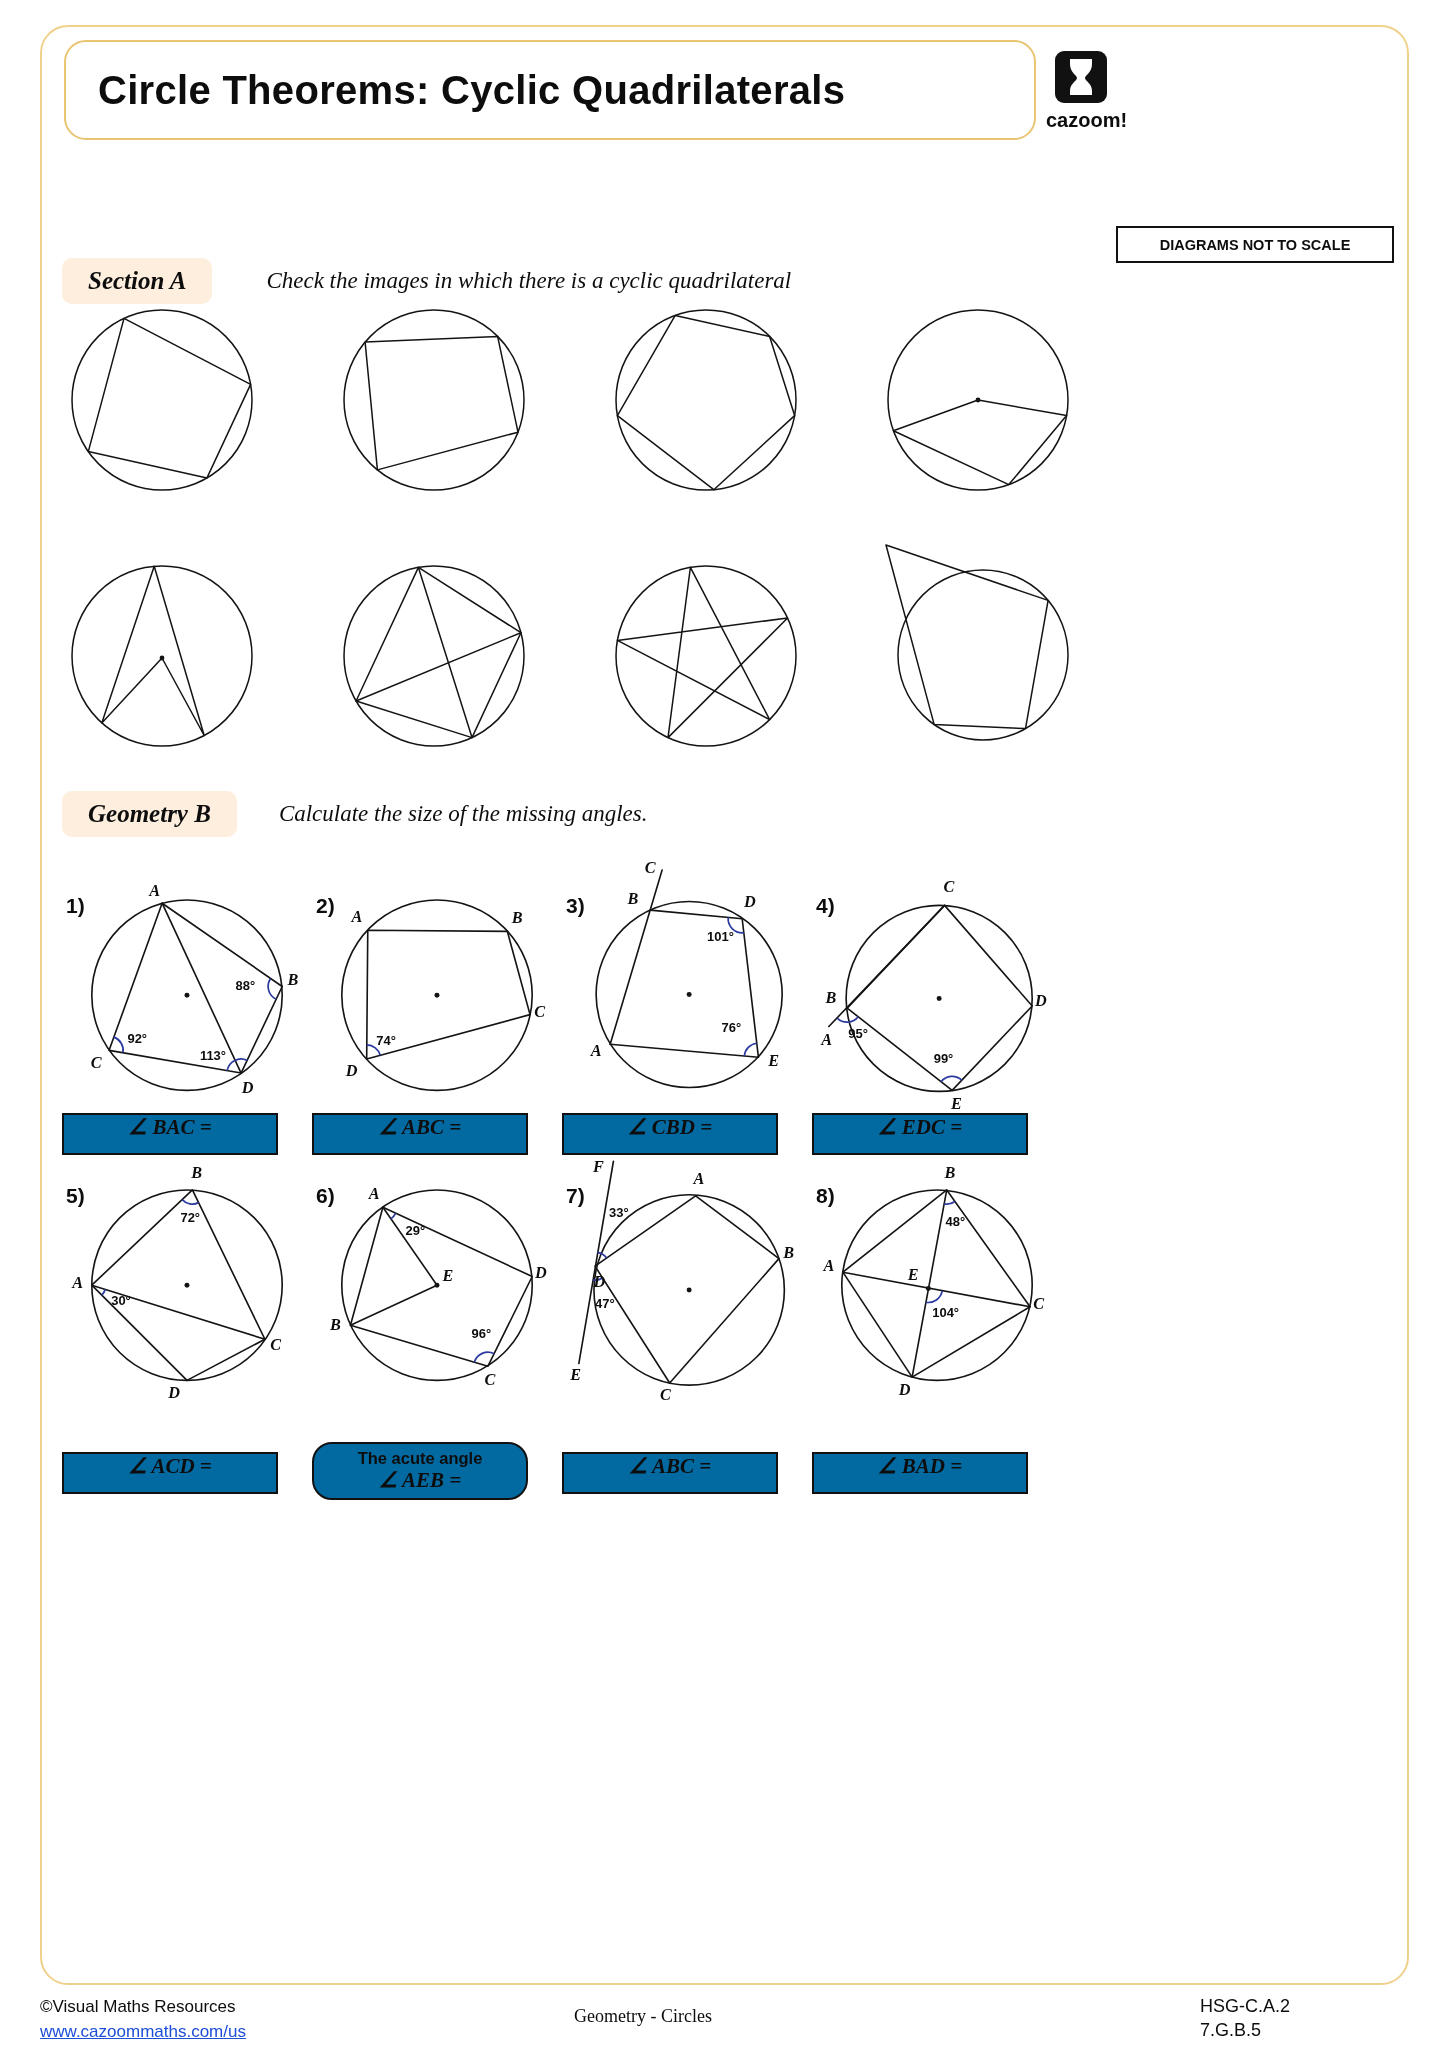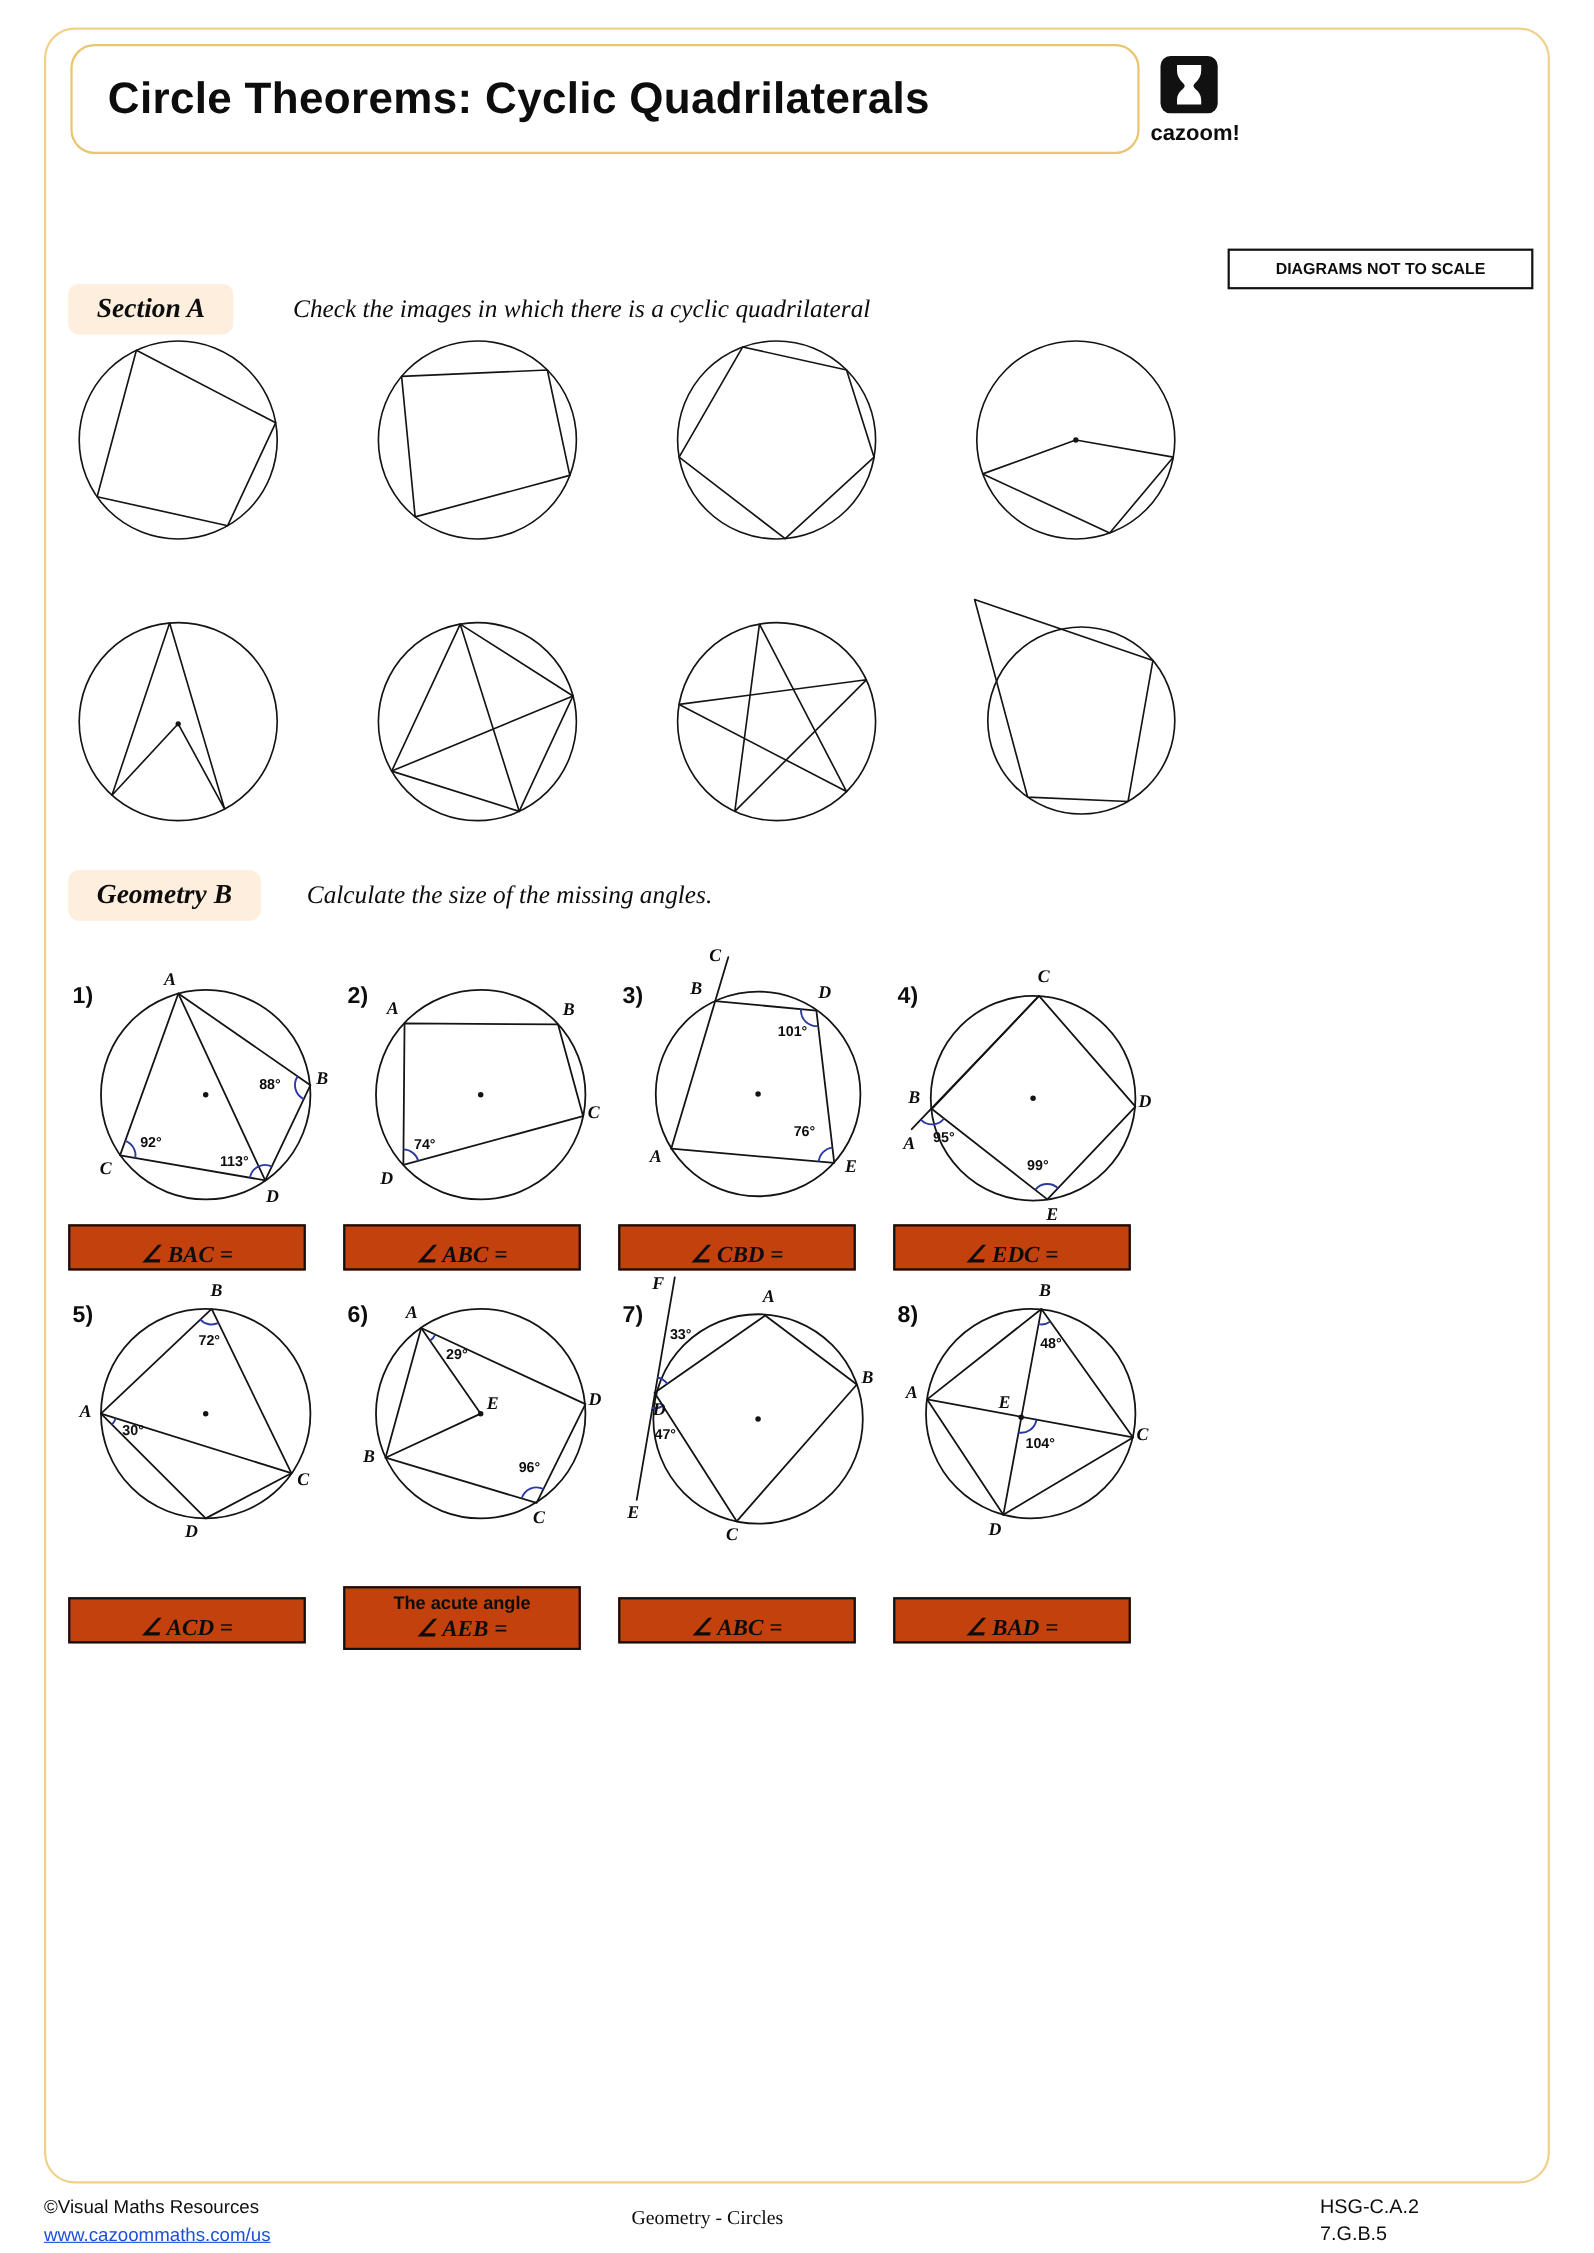--- a/index.html
+++ b/index.html
@@ -39,25 +39,25 @@
   .pcell { position:relative; width:250px; }
   .pnum { position:absolute; left:4px; top:20px; font-size:21px; font-weight:bold; }
   .pcell svg { display:block; width:238px; margin-left:6px; }
   svg.p3fix { margin-top:-18px; }
   svg.p7fix { margin-top:-6px; }
 
   .answers { position:absolute; display:flex; align-items:flex-start; }
   .answers-1 { left:62px; top:1113px; }
   .answers-2 { left:62px; top:1452px; }
   .acell { width:250px; display:flex; }
-  .abox { width:216px; min-height:42px; border:2px solid #111; background:#c2410c;
-          display:flex; flex-direction:column; align-items:center; justify-content:flex-end; }
+  .abox { width:216px; min-height:42px; border:2px solid #111; background:#0369a1;
+          display:flex; flex-direction:column; align-items:center; justify-content:flex-start; }
   .abox .ans { font-family:"Liberation Serif", serif; font-style:italic; font-weight:bold; font-size:21px; }
   .abox .note { font-size:16.5px; font-weight:bold; font-family:"Liberation Sans",sans-serif; }
-  .abox.tall { margin-top:-10px; padding:5px 0; }
+  .abox.tall { margin-top:-10px; padding:5px 0;border-radius:20px; }
 
   .footer-left { position:absolute; left:40px; top:1994px; font-size:17px; line-height:25px; }
   .footer-left .link { color:#1d4ed8; text-decoration:underline; cursor:pointer; }
   .footer-center { position:absolute; left:412px; top:2006px; width:300px; text-align:right; font-size:18px;font-family:Liberation Serif, serif; }
   .footer-right { position:absolute; left:1200px; top:1994px; width:200px; 
                   font-size:18px; line-height:24px; }
 
   svg .shape { fill:none; stroke:#141414; stroke-width:1.5; stroke-linejoin:round; stroke-linecap:round; }
   svg .arc { fill:none; stroke:#2b3a9f; stroke-width:1.6; }
   svg .dot { fill:#141414; stroke:none; }

